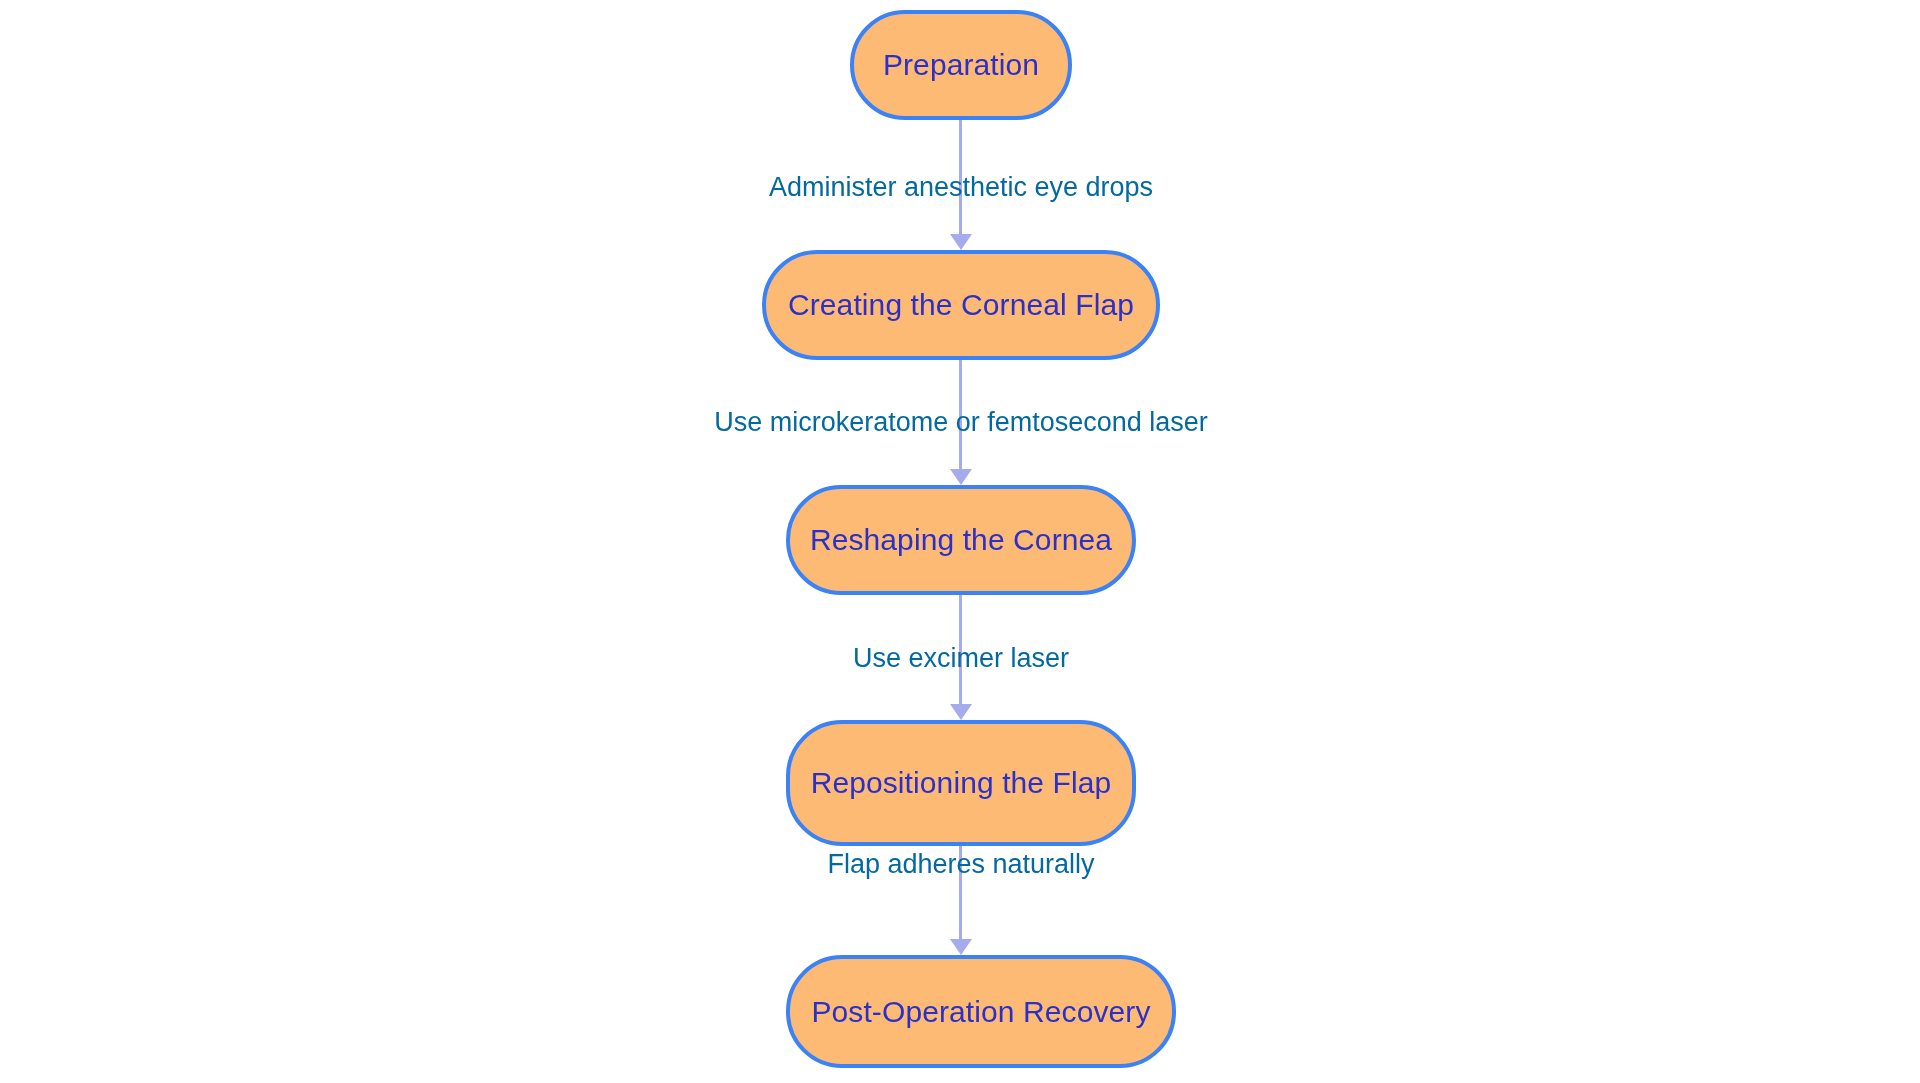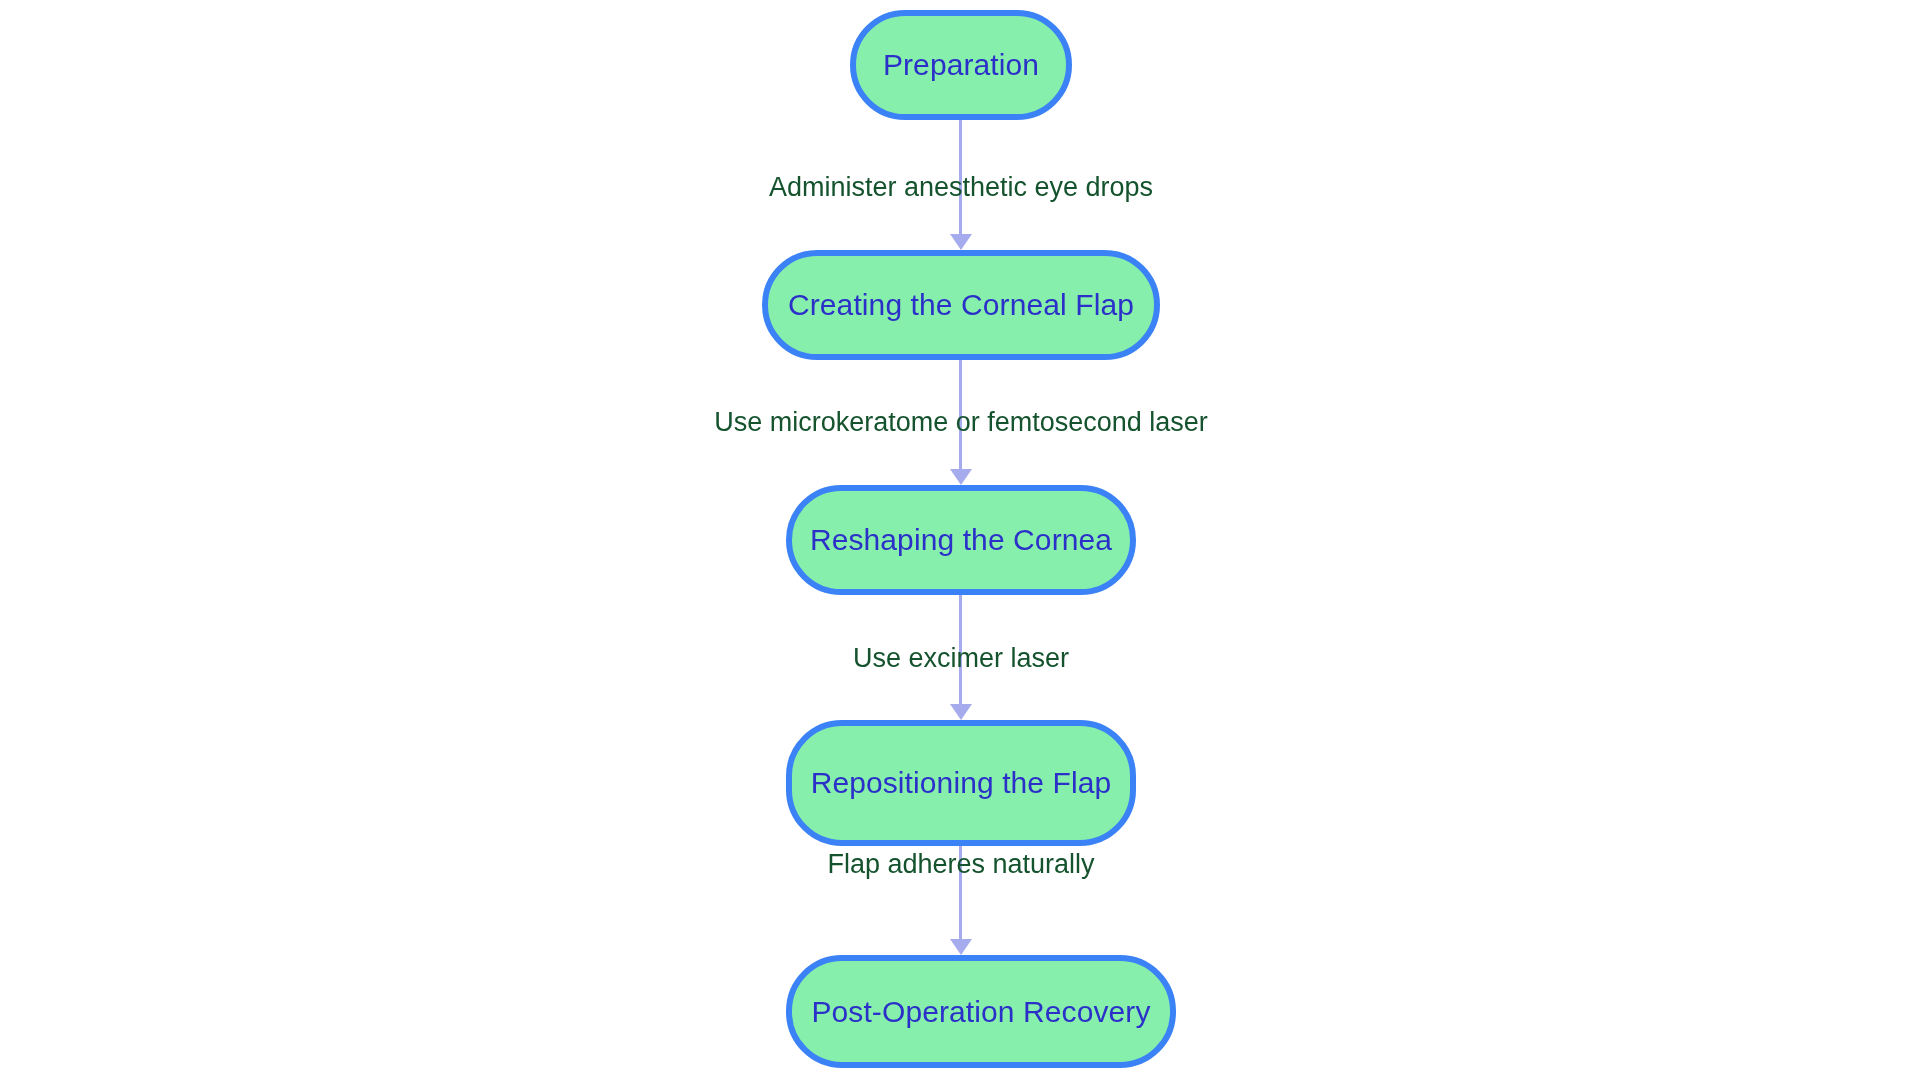--- a/index.html
+++ b/index.html
@@ -20,22 +20,22 @@
     background: #ffffff;
   }
 
   
   .node {
     position: absolute;
     box-sizing: border-box;
     display: flex;
     align-items: center;
     justify-content: center;
-    background: #86efac;
-    border: 6px solid #3b82f6;
+    background: #fdba74;
+    border: 4px solid #3b82f6;
     border-radius: 56px;
     color: #2b30c9;
     font-size: 30px;
     font-weight: 400;
     letter-spacing: 0.1px;
     white-space: nowrap;
     z-index: 3;
   }
 
   .node-label {
@@ -62,21 +62,21 @@
     position: absolute;
     width: 0;
     height: 0;
     border-left: 11px solid transparent;
     border-right: 11px solid transparent;
     border-top: 16px solid #a5abec;
   }
 
   .edge-label {
     position: absolute;
-    color: #14532d;
+    color: #0369a1;
     font-size: 27px;
     line-height: 1;
     white-space: nowrap;
     transform: translate(-50%, -50%);
     background: transparent;
     z-index: 2;
   }
 </style>
 </head>
 <body>

